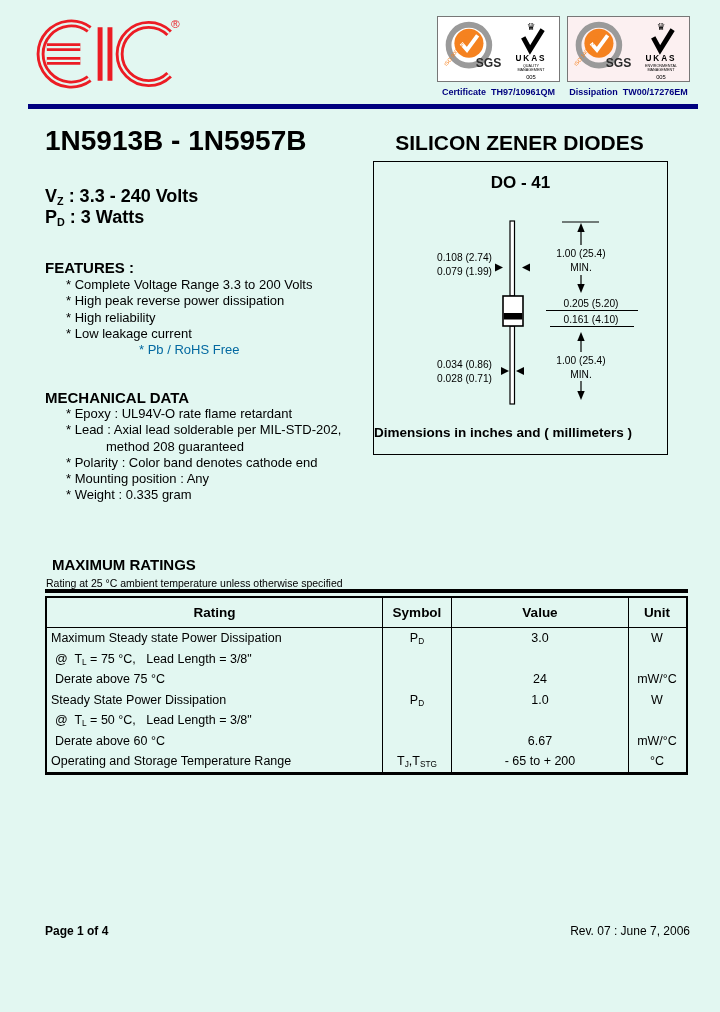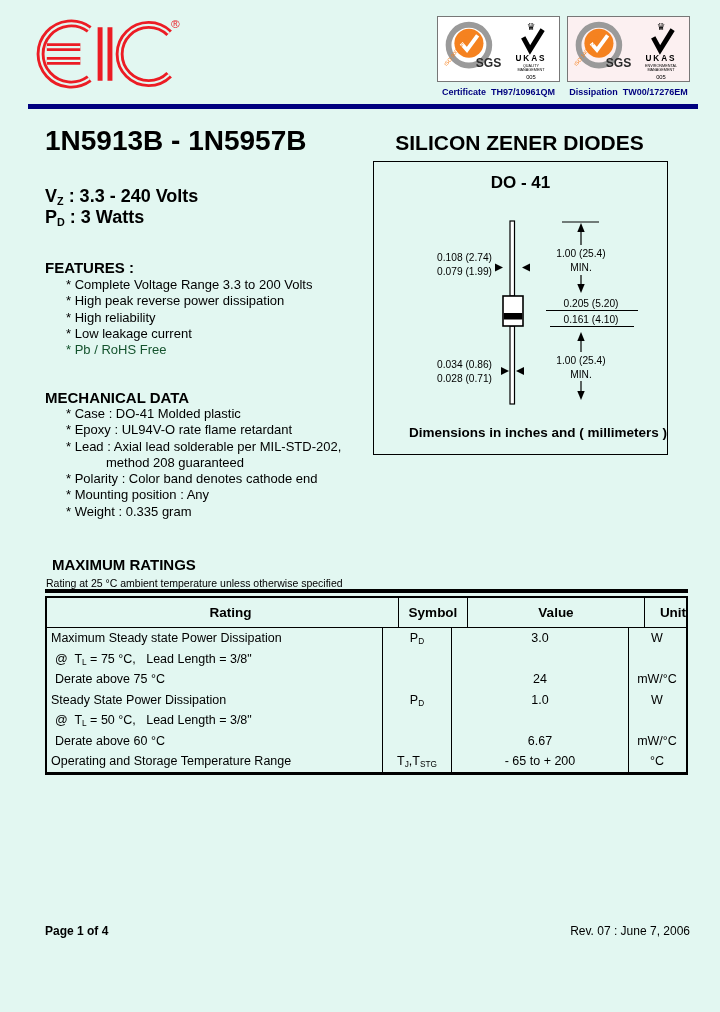--- a/index.html
+++ b/index.html
@@ -27,37 +27,37 @@
   
   .part-title { left:45px; top:125px; font-size:28px; font-weight:bold; letter-spacing:0px; }
   .product-title { left:371px; top:131px; width:297px; text-align:center; font-size:21px; font-weight:bold; }
   .vline { left:45px; font-size:18px; font-weight:bold; }
   .vline sub { font-size:60%; }
 
   
   .sec-heading { left:45px; font-size:15px; font-weight:bold; }
   .list { left:66px; font-size:13px; }
   .list div { line-height:16.3px; white-space:pre; }
-  .list .green { color:#14532d; }
+  .list .green { color:#0369a1;text-align:center; }
   .list .cont { padding-left:40px; }
 
   
   .pkg-box { left:373px; top:161px; width:295px; height:294px; border:1.6px solid #000; }
   .pkg-name { position:absolute; left:0; top:11px; width:100%; text-align:center; font-size:17px; font-weight:bold; }
   .pkg-svg { position:absolute; left:0; top:34px; width:292px; height:220px; }
-  .pkg-caption { position:absolute; left:0; bottom:14px; width:100%; text-align:right; font-size:13.5px; font-weight:bold; }
+  .pkg-caption { position:absolute; left:0; bottom:14px; width:100%; text-align:left; font-size:13.5px; font-weight:bold; }
   .pkg-svg text { font-family:"Liberation Sans", sans-serif; font-size:10.2px; fill:#000; }
   .pkg-svg .dl { stroke:#000; stroke-width:1.2; }
   .pkg-svg polygon { fill:#000; }
 
   
   .ratings-note { left:46px; top:577px; font-size:10.5px; }
   .thick-bar { left:45px; top:589px; width:643px; height:4px; background:#000; }
   .tbl { left:45px; top:596px; width:643px; border:2px solid #000; border-bottom:3.5px solid #000; }
-  .thead { display:grid; grid-template-columns:335px 69px 177px 57px; border-bottom:1.6px solid #000;padding-left:16px; }
+  .thead { display:grid; grid-template-columns:335px 69px 177px 57px; border-bottom:1.6px solid #000; }
   .th { height:29px; line-height:29px; text-align:center; font-weight:bold; font-size:13.5px; }
   .th + .th { border-left:1.6px solid #000; }
   .tbody { display:grid; grid-template-columns:335px 69px 177px 57px; }
   .col + .col { border-left:1.6px solid #000; }
   .cell { height:20.5px; line-height:20.5px; font-size:12.5px; white-space:pre; overflow:hidden; }
   .col-rating .cell { padding-left:4px; }
   .col-rating .cell.indent { padding-left:8px; }
   .col-symbol .cell, .col-value .cell, .col-unit .cell { text-align:center; }
 
   
@@ -185,21 +185,20 @@
 <div class="abs list" style="top:277px">
   <div>* Complete Voltage Range 3.3 to 200 Volts</div>
   <div>* High peak reverse power dissipation</div>
   <div>* High reliability</div>
   <div>* Low leakage current</div>
   <div class="green">* Pb / RoHS Free</div>
 </div>
 
 <div class="abs sec-heading" style="top:389px">MECHANICAL DATA</div>
 <div class="abs list" style="top:406px">
-  <div>* Case : DO-41 Molded plastic</div>
   <div>* Epoxy : UL94V-O rate flame retardant</div>
   <div>* Lead : Axial lead solderable per MIL-STD-202,</div>
   <div class="cont">method 208 guaranteed</div>
   <div>* Polarity : Color band denotes cathode end</div>
   <div>* Mounting position : Any</div>
   <div>* Weight : 0.335 gram</div>
 </div>
 
 <div class="abs sec-heading" style="left:52px; top:556px">MAXIMUM RATINGS</div>
 <div class="abs ratings-note">Rating at 25 °C ambient temperature unless otherwise specified</div>

